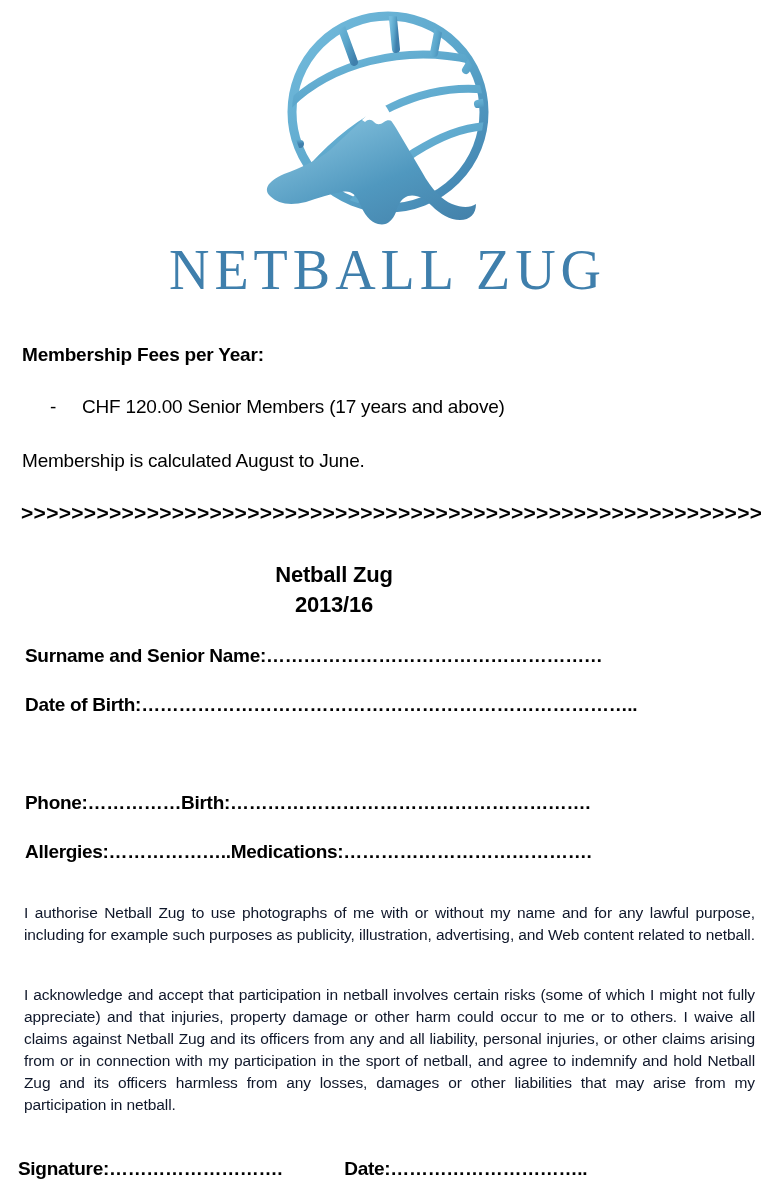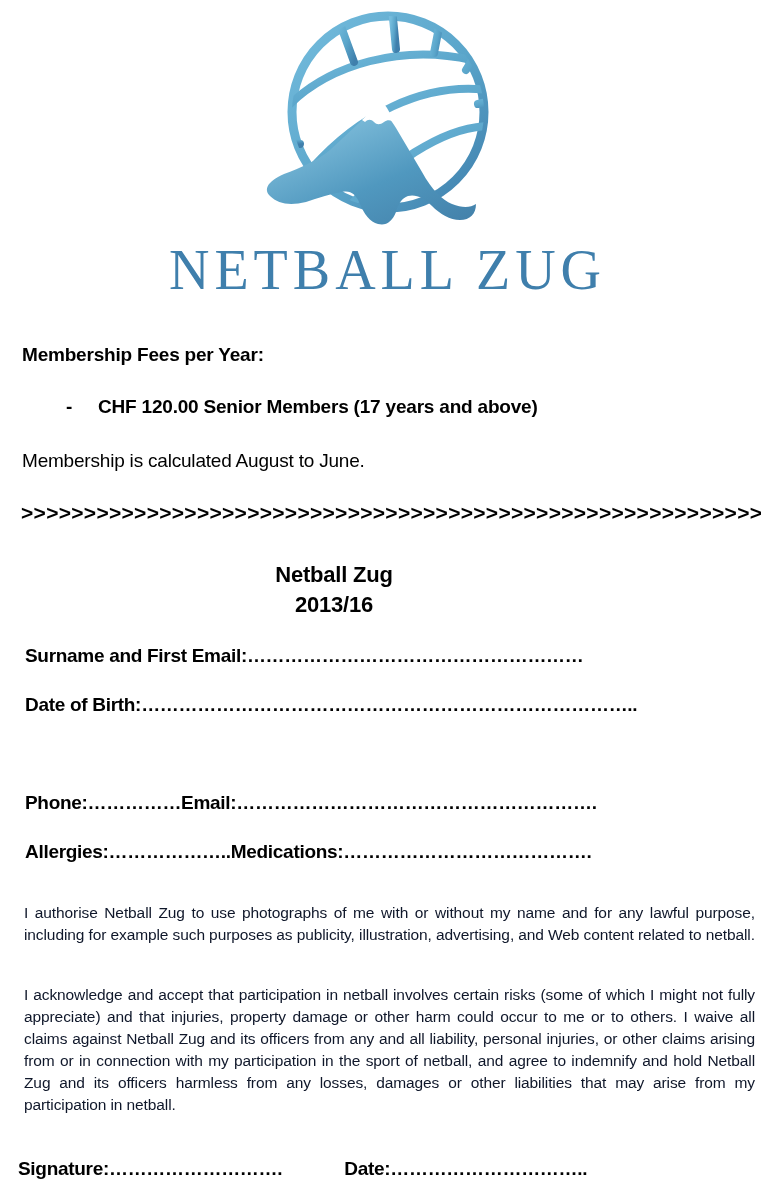--- a/index.html
+++ b/index.html
@@ -56,24 +56,23 @@
     font-size: 19px;
     font-weight: bold;
     letter-spacing: -0.2px;
     white-space: nowrap;
   }
   .fee-row {
     position: absolute;
     left: 50px;
     top: 396px;
     font-size: 19px;
-    font-weight: bold;
-    letter-spacing: -0.2px;
-    white-space: nowrap;
-    margin-left: 16px;
+    font-weight: normal;
+    letter-spacing: -0.2px;
+    white-space: nowrap;
   }
   .fee-dash {
     display: inline-block;
     width: 32px;
   }
   .calc-note {
     position: absolute;
     left: 22px;
     top: 450px;
     font-size: 19px;
@@ -233,30 +232,30 @@
   <div class="calc-note">Membership is calculated August to June.</div>
 
   <div class="arrow-divider">&gt;&gt;&gt;&gt;&gt;&gt;&gt;&gt;&gt;&gt;&gt;&gt;&gt;&gt;&gt;&gt;&gt;&gt;&gt;&gt;&gt;&gt;&gt;&gt;&gt;&gt;&gt;&gt;&gt;&gt;&gt;&gt;&gt;&gt;&gt;&gt;&gt;&gt;&gt;&gt;&gt;&gt;&gt;&gt;&gt;&gt;&gt;&gt;&gt;&gt;&gt;&gt;&gt;&gt;&gt;&gt;&gt;&gt;&gt;&gt;&gt;&gt;&gt;&gt;&gt;&gt;&gt;&gt;&gt;&gt;&gt;&gt;&gt;&gt;&gt;&gt;&gt;&gt;&gt;</div>
 
   <div class="form-title">
     <div>Netball Zug</div>
     <div>2013/16</div>
   </div>
 
   <div class="field-line f-surname">
-    <span>Surname and First Email:</span><span>………………………………………………</span>
+    <span>Surname and Senior Name:</span><span>………………………………………………</span>
   </div>
 
   <div class="field-line f-dob">
     <span>Date of Birth:</span><span>……………………………………………………………………..</span>
   </div>
 
 
   <div class="field-line f-phone">
-    <span>Phone:</span><span>……………</span><span>Email:</span><span>………………………………………………….</span>
+    <span>Phone:</span><span>……………</span><span>Birth:</span><span>………………………………………………….</span>
   </div>
 
   <div class="field-line f-allergy">
     <span>Allergies:</span><span>………………..</span><span>Medications:</span><span>………………………………….</span>
   </div>
 
   <p class="para p-photo">I authorise Netball Zug to use photographs of me with or without my name and for any lawful purpose, including for example such purposes as publicity, illustration, advertising, and Web content related to netball.</p>
   <p class="para p-waiver">I acknowledge and accept that participation in netball involves certain risks (some of which I might not fully appreciate) and that injuries, property damage or other harm could occur to me or to others. I waive all claims against Netball Zug and its officers from any and all liability, personal injuries, or other claims arising from or in connection with my participation in the sport of netball, and agree to indemnify and hold Netball Zug and its officers harmless from any losses, damages or other liabilities that may arise from my participation in netball.</p>
 
   <div class="sig-row">

